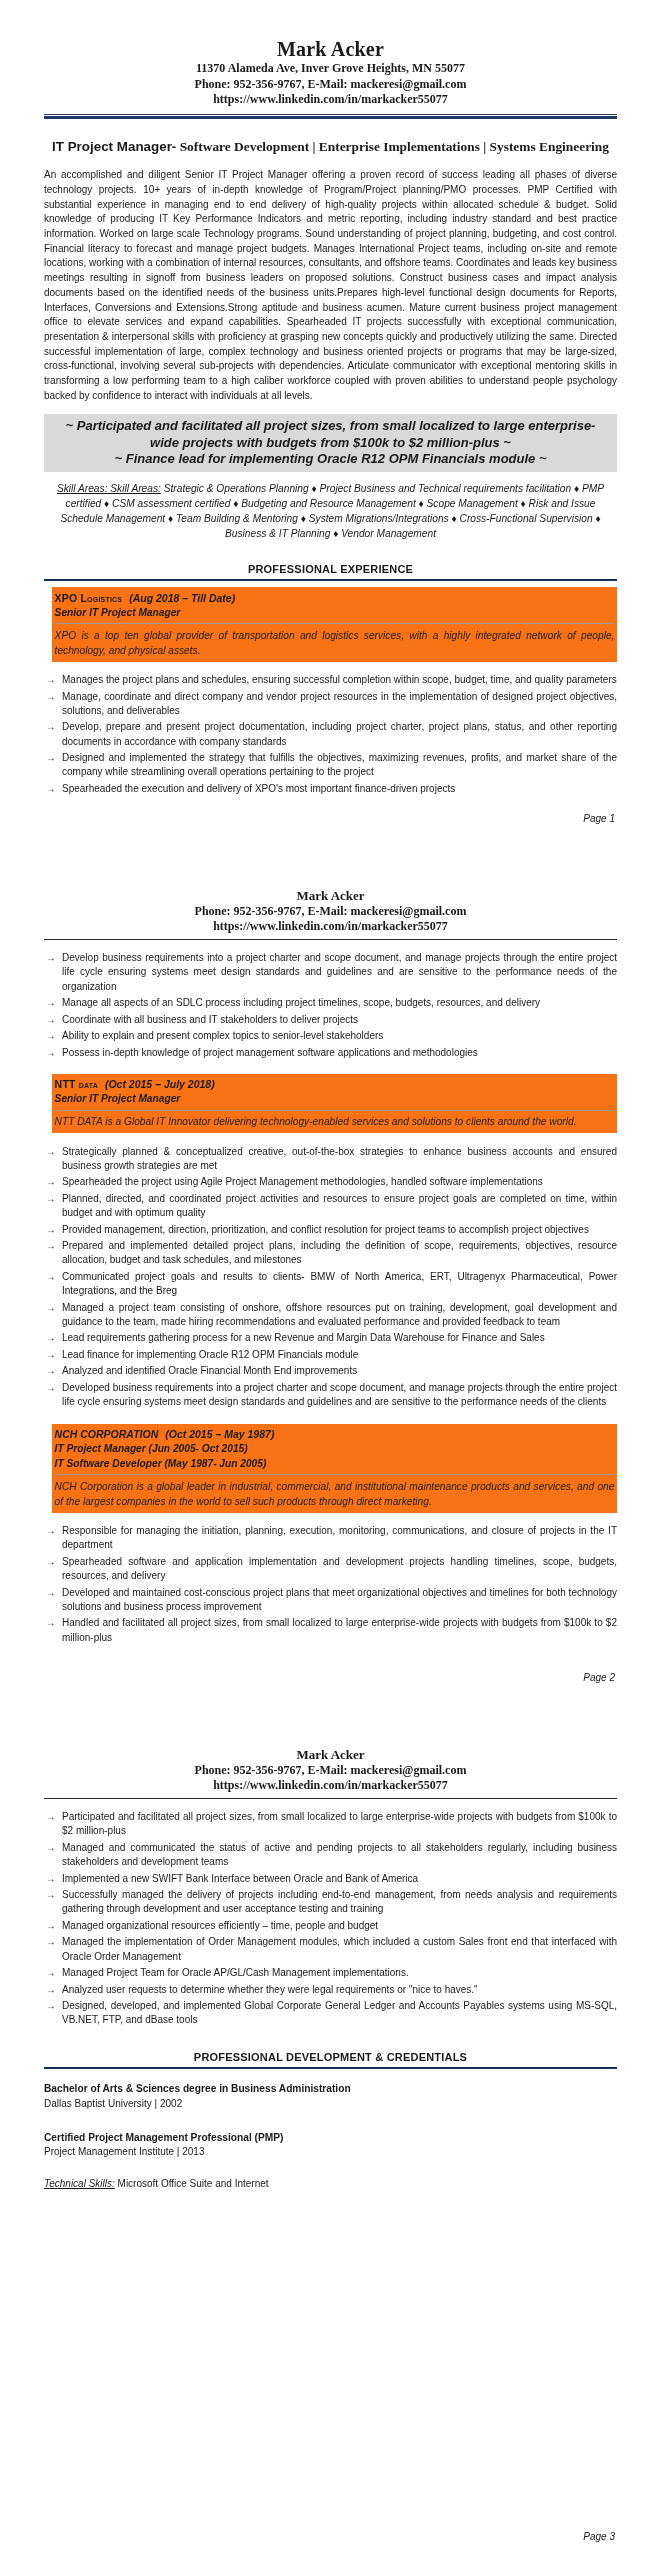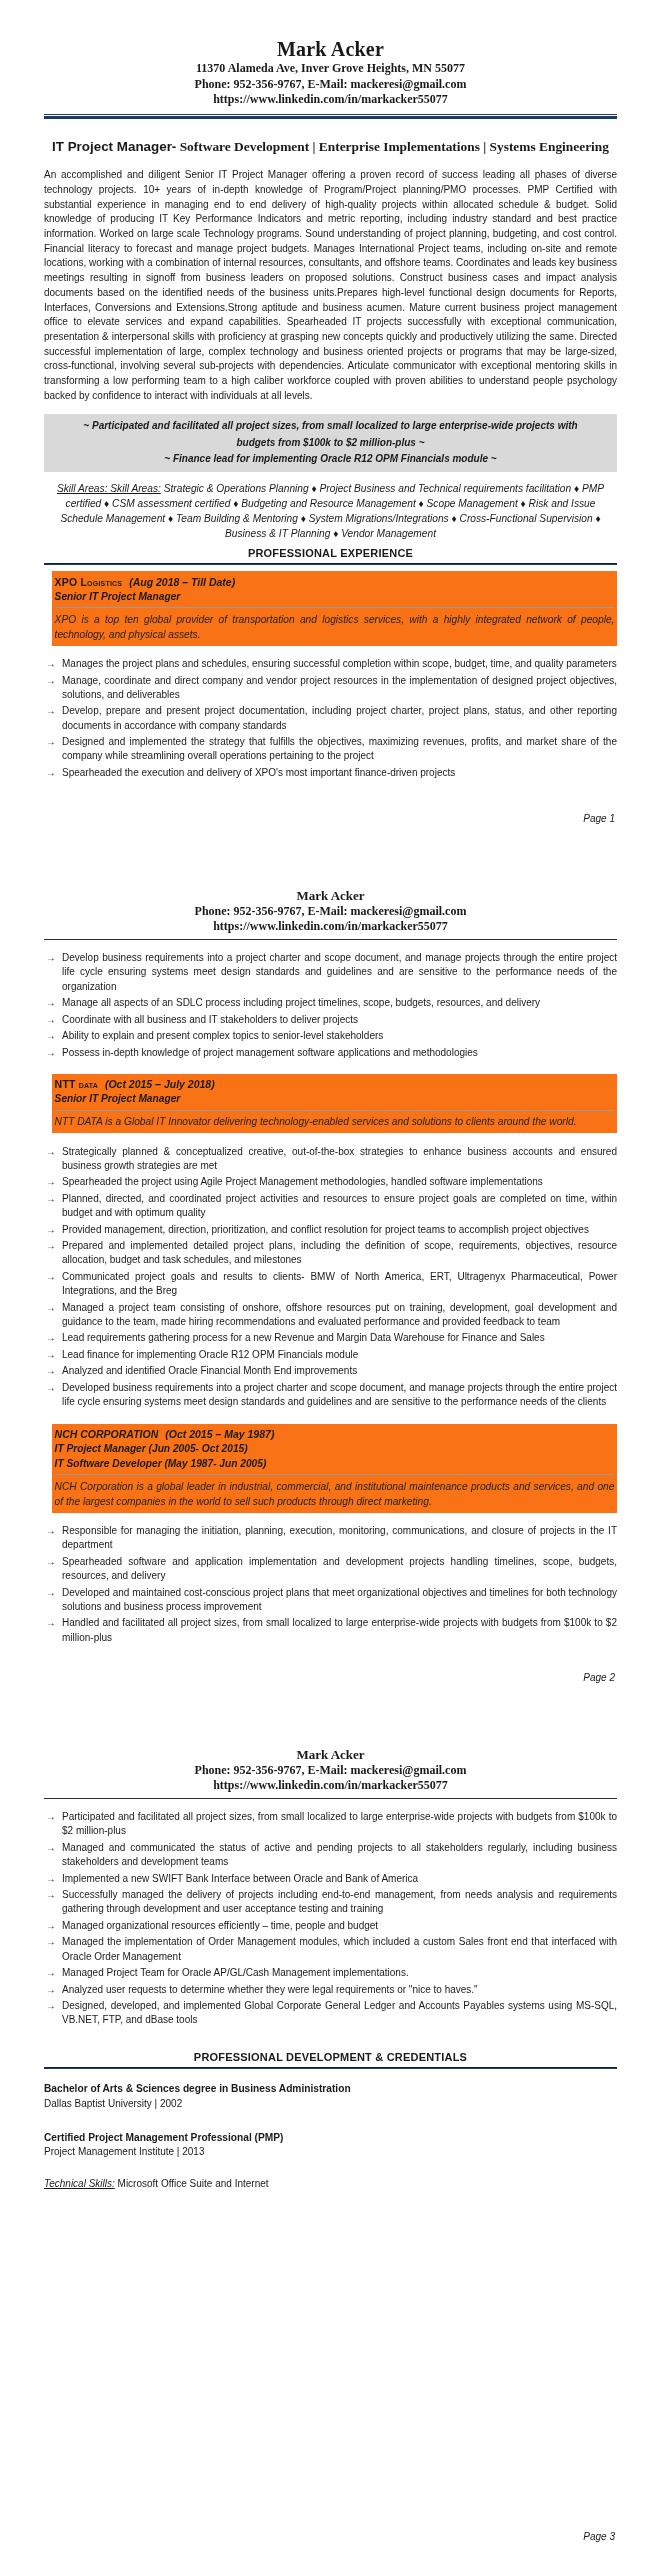--- a/index.html
+++ b/index.html
@@ -28,26 +28,26 @@
   .rule-thickthin > div { height:3px; background:#1F3864; }
   .rule-thin { margin-top:4.3px; border-top:1.3px solid #2b2b2b; }
   
   .headline { margin-top:20px; text-align:center; font-size:13.4px; line-height:16.4px; font-weight:bold; }
   .headline .lead { font-family:"Liberation Sans",sans-serif; }
   .headline .rest { font-family:"Liberation Serif","DejaVu Serif",serif; }
   .summary { margin-top:13px; font-size:10px; line-height:14.7px; text-align:justify; }
   .callout {
     margin-top:10.4px; background:#D9D9D9; padding:4.3px 19px;
     text-align:center; font-weight:bold; font-style:italic;
-    font-size:10px; line-height:16.4px;
+    font-size:13px; line-height:16.4px;
   }
   .skills { margin-top:9.5px; text-align:center; font-style:italic; font-size:10.2px; line-height:15px; }
   .skills .lbl { font-weight:normal; text-decoration:underline; }
   .sec-head { text-align:center; font-weight:bold; font-size:11px; line-height:14px; letter-spacing:0.2px; }
-  .sec-head-exp { margin-top:5px; }
+  .sec-head-exp { margin-top:21px; }
   .sec-rule { margin-top:2.6px; height:2.6px; background:#1F3864; border-top:0.4px solid #10243f; }
   
   .jobbox { margin-top:6px; background:#f97316; padding:3.5px 2.6px 4.3px 2.6px;margin-left:8px; }
   .job-line1 { font-size:10.5px; line-height:15px; font-weight:bold; }
   .job-co-sc { font-variant:small-caps; letter-spacing:0.2px; }
   .job-co-it { font-style:italic; }
   .job-dates { font-style:italic; margin-left:7px; }
   .job-title { font-size:10.2px; line-height:14.7px; font-weight:bold; font-style:italic; }
   .job-sep { margin:2.6px 0 3.5px 0; border-top:1.6px solid #9b9b9b; }
   .job-blurb { font-size:10.2px; line-height:15px; font-style:italic; text-align:justify; color:#222; }

